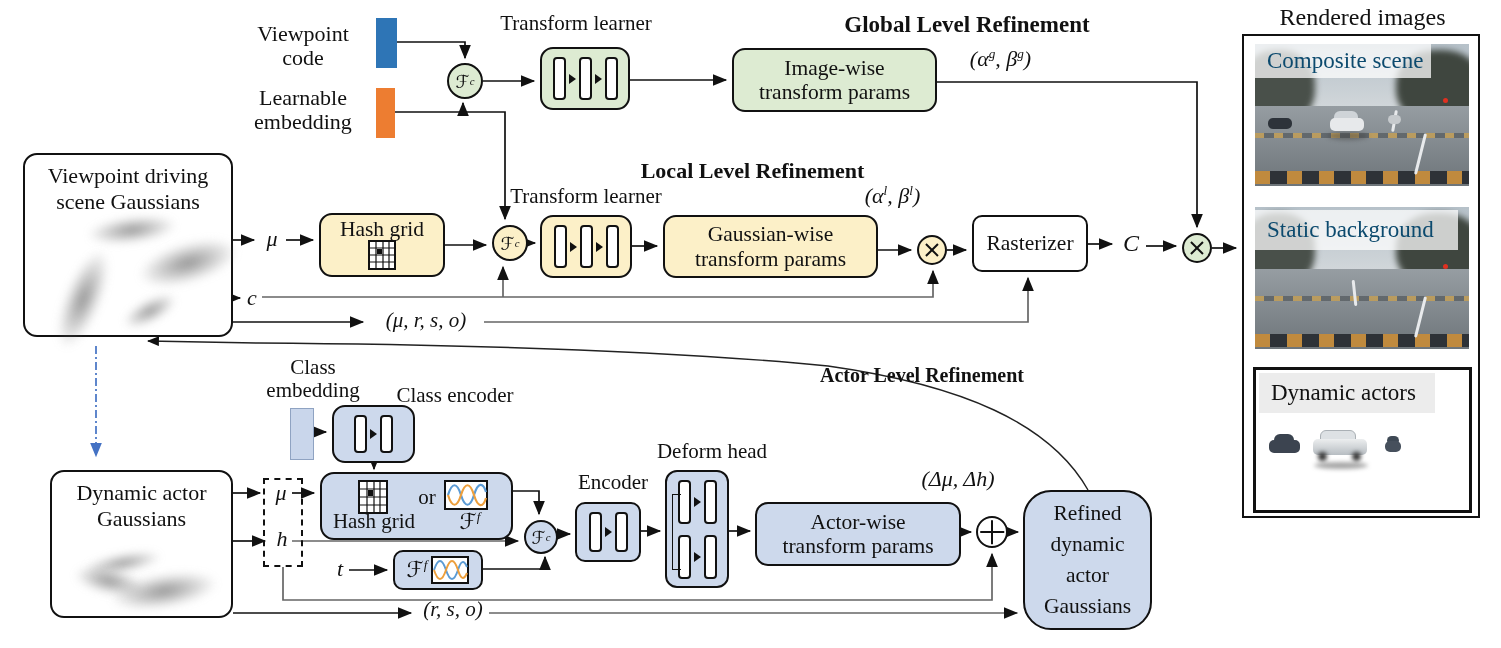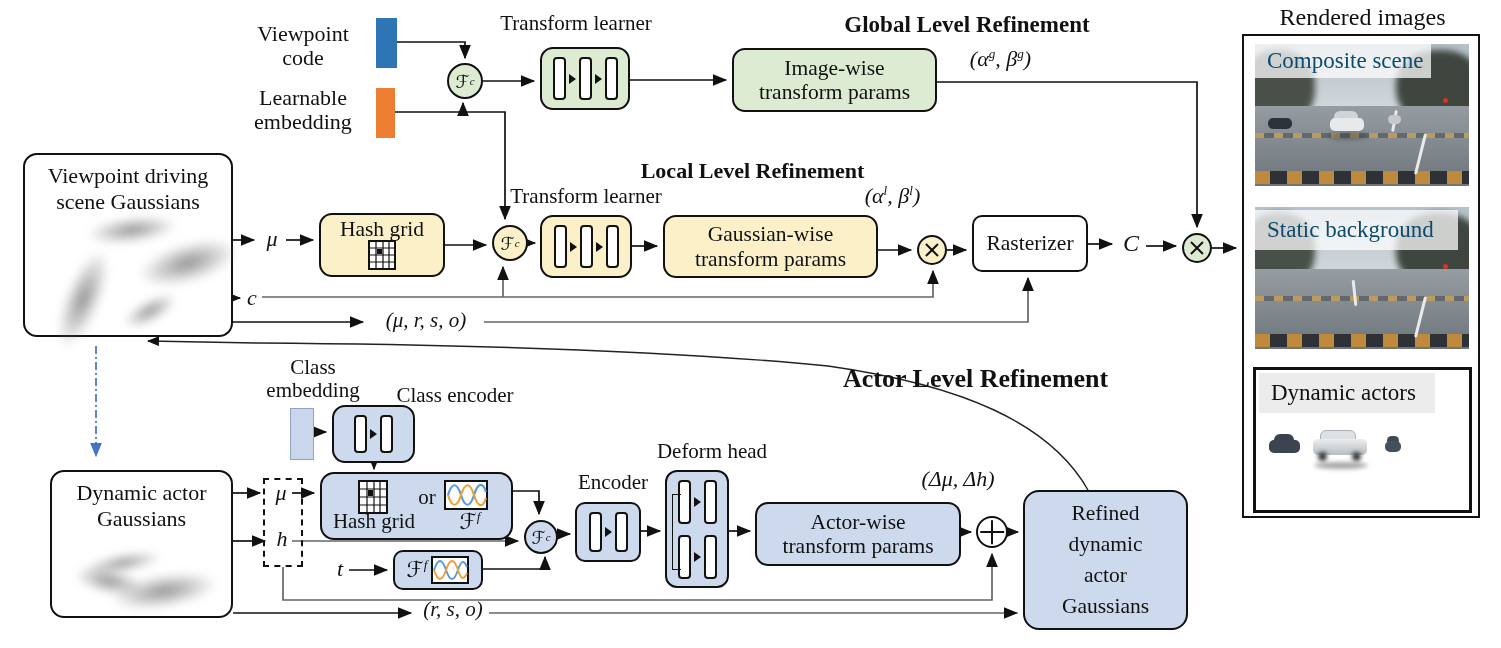--- a/index.html
+++ b/index.html
@@ -108,21 +108,21 @@
       <path d="M961,532 L971,532" marker-end="url(#ah)"></path>
       <path d="M1008,532 L1018,532" marker-end="url(#ah)"></path>
       <path d="M283,567 L283,600 L992,600 L992,554" stroke="#666" marker-end="url(#ah)"></path>
       <path d="M233,613 L411,613" marker-end="url(#ah)"></path>
       <path d="M489,613 L1017,613" stroke="#666" marker-end="url(#ah)"></path>
     </g>
   </svg>
 
   <div class="heading" style="left:812px;top:12px;width:310px">Global Level Refinement</div>
   <div class="heading" style="left:640px;top:158px;width:225px;font-size:22px">Local Level Refinement</div>
-  <div class="heading" style="left:843px;top:364px;width:258px;font-size:26px">Actor Level Refinement</div>
+  <div class="heading" style="left:793px;top:364px;width:258px;font-size:20px">Actor Level Refinement</div>
   <div class="lbl" style="left:1265px;top:4px;width:195px;font-size:24px">Rendered images</div>
 
   <div class="lbl" style="left:240px;top:22px;width:126px;font-size:22px">Viewpoint code</div>
   <div class="rect" style="left:376px;top:18px;width:21px;height:50px;background:#2e75b6"></div>
   <div class="lbl" style="left:238px;top:86px;width:130px;font-size:22px">Learnable embedding</div>
   <div class="rect" style="left:376px;top:88px;width:19px;height:50px;background:#ed7d31"></div>
 
   <div class="fcirc green" style="left:447px;top:63px;width:36px;height:36px">
     <span class="scriptF">ℱ</span>
       <sup style="font-style:italic">c</sup>
@@ -292,21 +292,21 @@
   </div>
 
   <div class="node blue" style="left:755px;top:502px;width:206px;height:64px">
     <span style="width:180px">Actor-wise transform params</span>
   </div>
 
   <div class="math" style="left:903px;top:466px;width:110px">(Δμ, Δh)</div>
 
   <div class="op plus white" style="left:976px;top:516px;width:32px;height:32px"></div>
 
-  <div class="node blue" style="left:1023px;top:490px;width:165px;height:140px;border-radius:16px">
+  <div class="node blue" style="left:1023px;top:490px;width:129px;height:140px;border-radius:28px">
     <span style="width:108px;line-height:1.45">Refined dynamic actor Gaussians</span>
   </div>
 
   <div class="math" style="left:418px;top:597px;width:70px;font-size:21px">(r, s, o)</div>
 
   <div class="rect" style="left:1242px;top:34px;width:238px;height:484px;border:2.5px solid #111;box-sizing:border-box;background:#fff;z-index:2"></div>
 
   <div class="photo" style="left:1255px;top:44px;width:214px;height:142px">
     <div class="sky"></div>
     <div class="treeL"></div>

